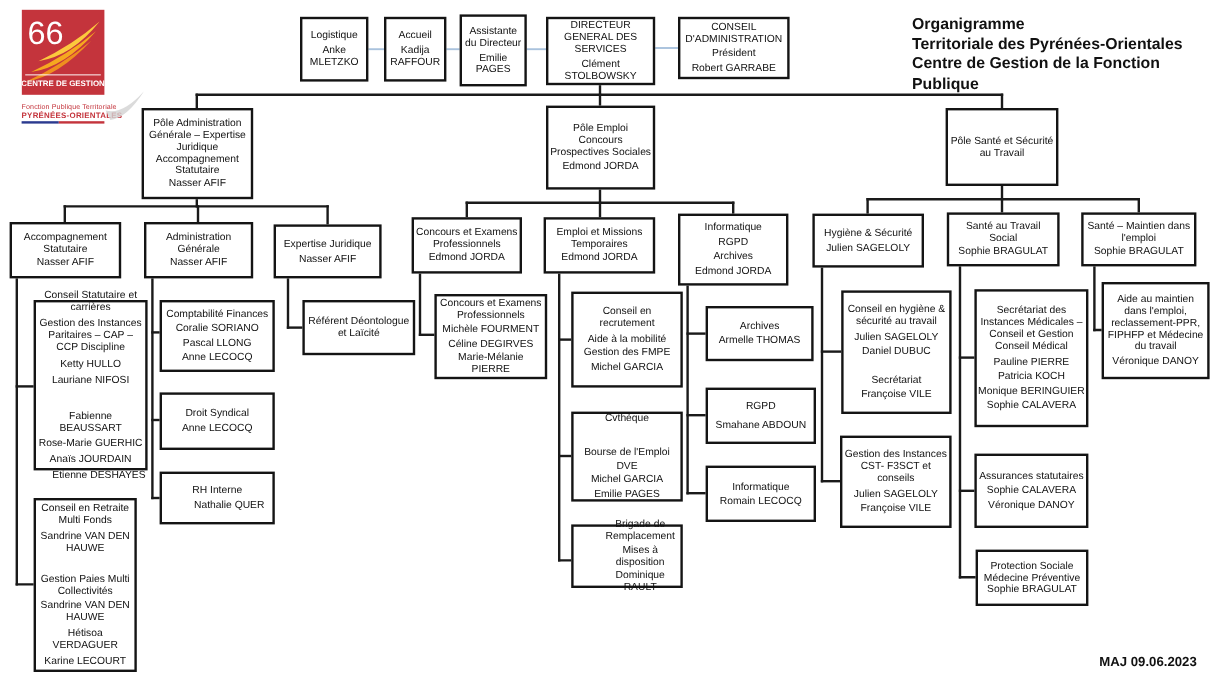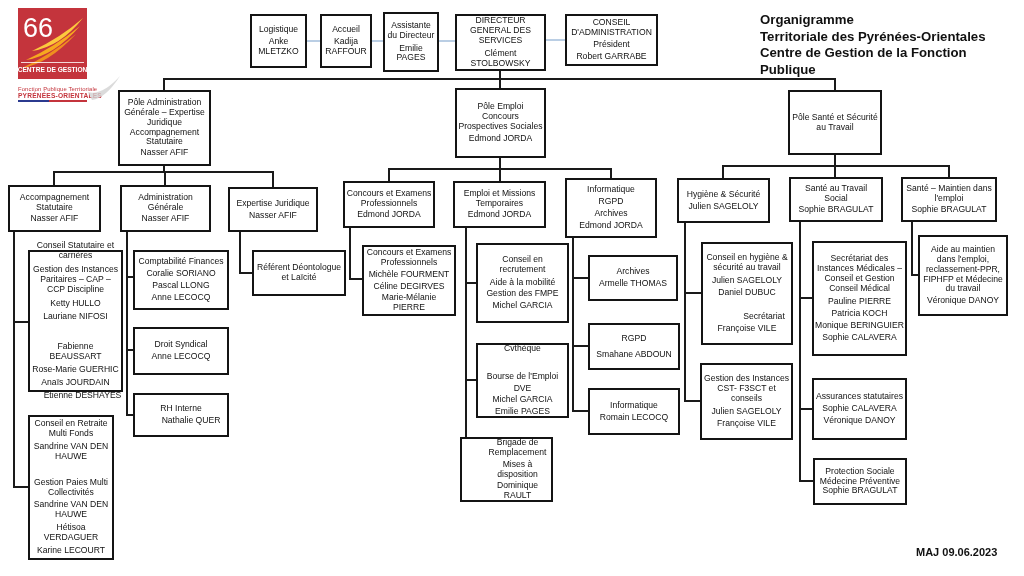--- a/index.html
+++ b/index.html
@@ -229,42 +229,42 @@
         <span class="ln b" style="margin-top: 2px;">Gestion des FMPE</span>
         <span class="ln" style="margin-top: 2px;">Michel GARCIA</span>
       </div>
       <div class="box" style="left: 476px; top: 343px; width: 93px; height: 75px;">
         <span class="ln b">Cvthèque</span>
         <span class="ln b" style="margin-top: 18px;">Bourse de l'Emploi</span>
         <span class="ln b" style="margin-top: 2px;">DVE</span>
         <span class="ln" style="margin-top: 2px;">Michel GARCIA</span>
         <span class="ln" style="margin-top: 2px;">Emilie PAGES</span>
       </div>
-      <div class="box" style="left: 460px; top: 437px; width: 93px; height: 65px; padding-left: 23px;">
+      <div class="box" style="left: 476px; top: 437px; width: 93px; height: 53px; padding-left: 23px;">
         <span class="ln b">Brigade de Remplacement</span>
         <span class="ln b" style="margin-top: 2px;">Mises à disposition</span>
         <span class="ln" style="margin-top: 2px;">Dominique RAULT</span>
       </div>
       <div class="box" style="left: 588px; top: 255px; width: 90px; height: 46px;">
         <span class="ln b">Archives</span>
         <span class="ln" style="margin-top: 2px;">Armelle THOMAS</span>
       </div>
       <div class="box" style="left: 588px; top: 323px; width: 92px; height: 47px;">
         <span class="ln b">RGPD</span>
         <span class="ln" style="margin-top: 6px;">Smahane ABDOUN</span>
       </div>
       <div class="box" style="left: 588px; top: 388px; width: 92px; height: 47px;">
         <span class="ln b">Informatique</span>
         <span class="ln" style="margin-top: 2px;">Romain LECOCQ</span>
       </div>
       <div class="box" style="left: 701px; top: 242px; width: 92px; height: 103px;">
         <span class="ln b">Conseil en hygiène &amp; sécurité au travail</span>
         <span class="ln b" style="margin-top: 3px;">Julien SAGELOLY</span>
         <span class="ln" style="margin-top: 2px;">Daniel DUBUC</span>
-        <span class="ln b" style="margin-top: 14px; padding-left: 34px;">Secrétariat</span>
+        <span class="ln b" style="margin-top: 14px;">Secrétariat</span>
         <span class="ln" style="margin-top: 2px;">Françoise VILE</span>
       </div>
       <div class="box" style="left: 700px; top: 363px; width: 93px; height: 77px;">
         <span class="ln b">Gestion des Instances CST- F3SCT et conseils</span>
         <span class="ln" style="margin-top: 3px;">Julien SAGELOLY</span>
         <span class="ln" style="margin-top: 2px;">Françoise VILE</span>
       </div>
       <div class="box" style="left: 812px; top: 241px; width: 95px; height: 115px;">
         <span class="ln b">Secrétariat des Instances Médicales – Conseil et Gestion Conseil Médical</span>
         <span class="ln" style="margin-top: 3px;">Pauline PIERRE</span>

